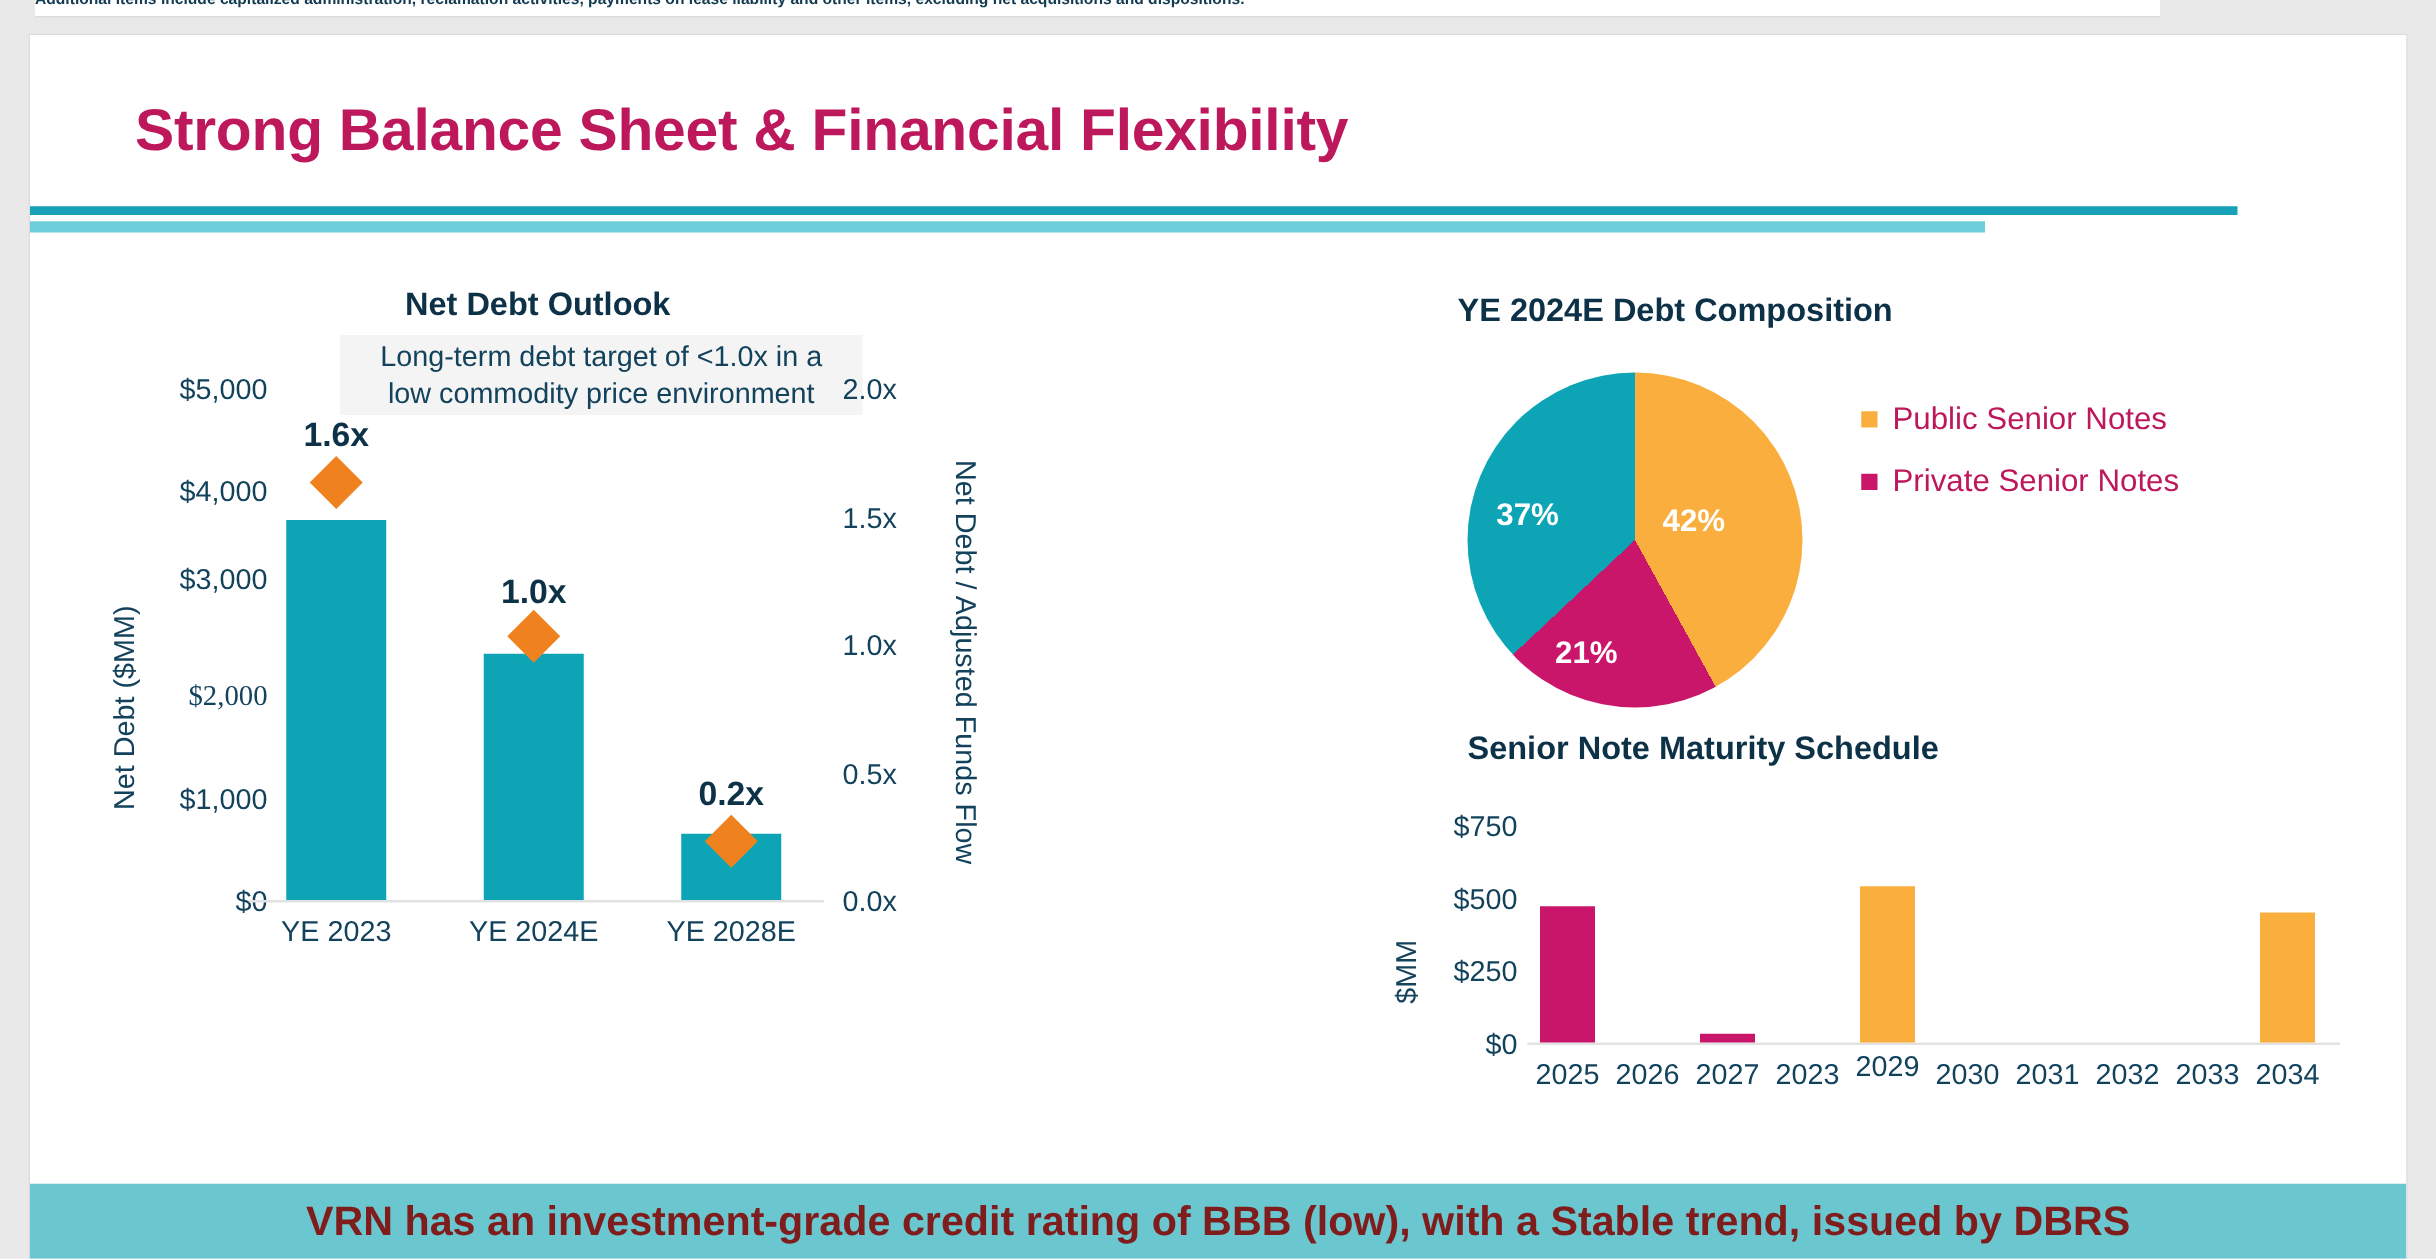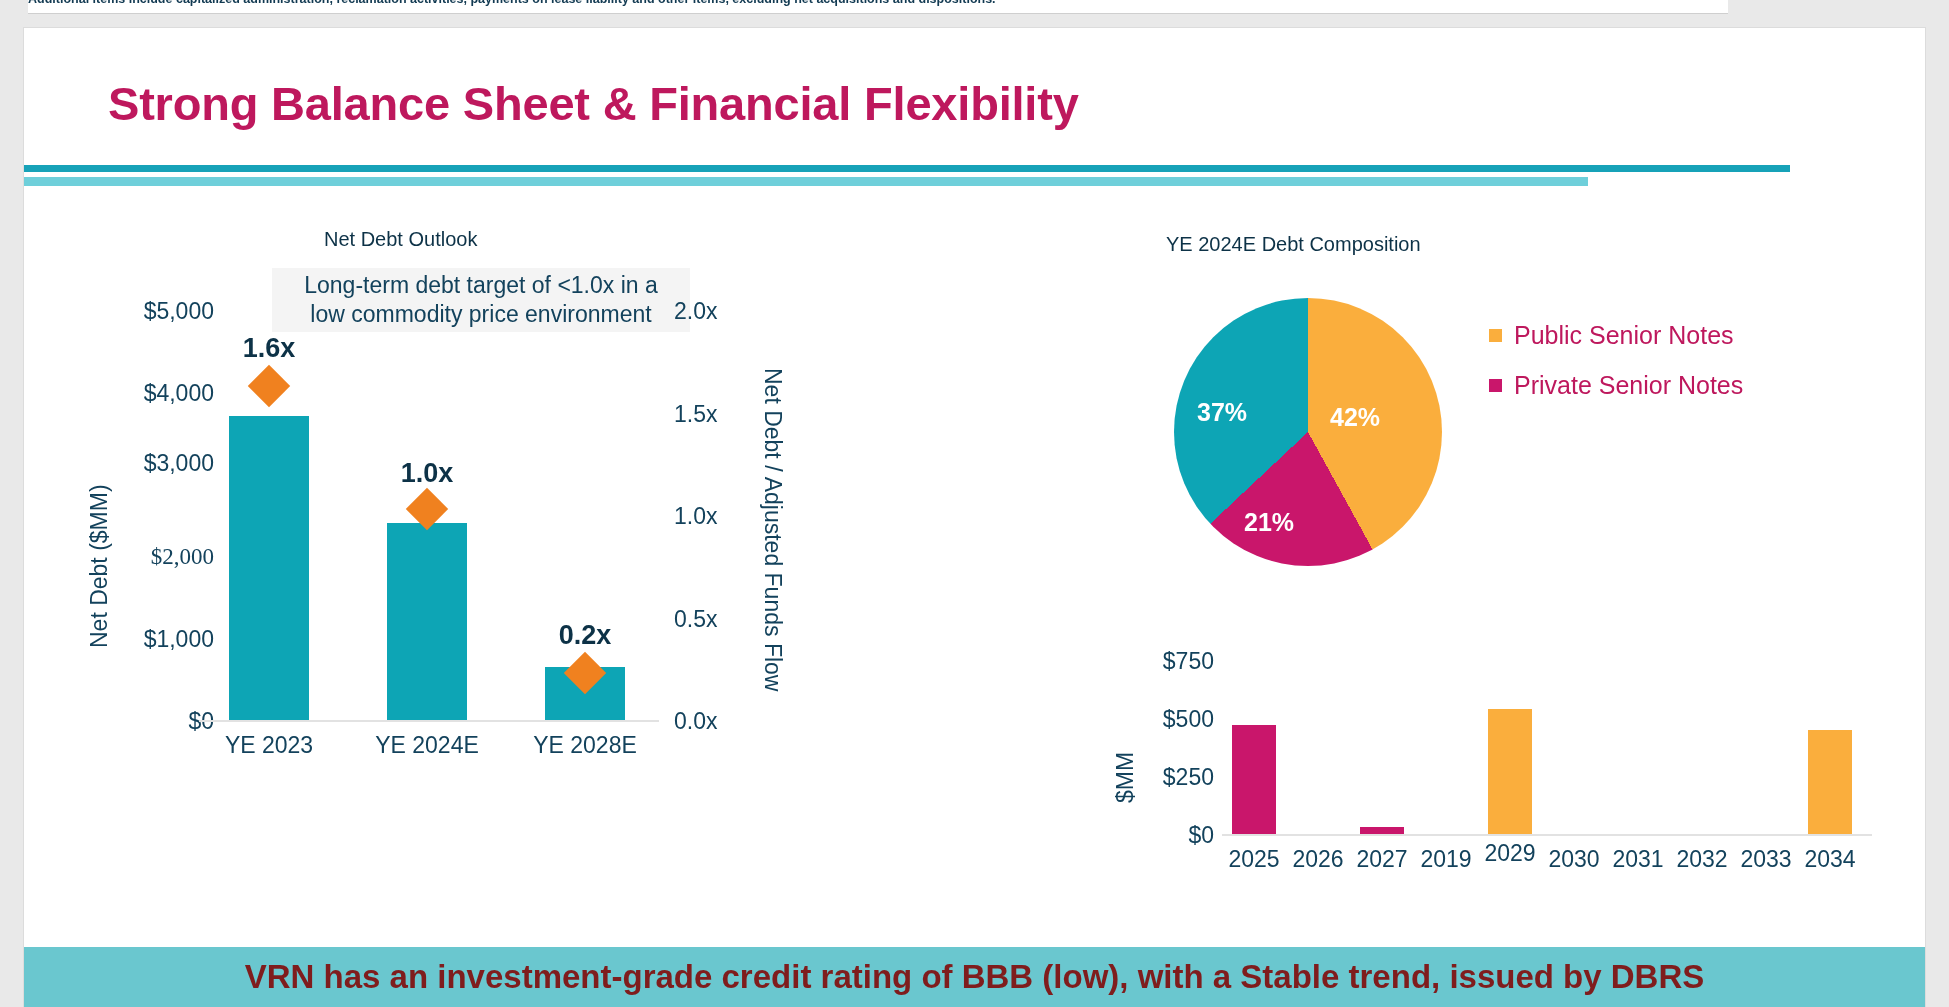--- a/index.html
+++ b/index.html
@@ -35,21 +35,21 @@
   }
   .rule-dark{
     position:absolute;left:0px;top:137px;width:1766px;height:7px;background:#17a2b8;
   }
   .rule-light{
     position:absolute;left:0px;top:149px;width:1564px;height:9px;background:#6ecfda;
   }
 
   
   .panel-title{
-    position:absolute;font-size:20px;font-weight:normal;color:#0d3247;white-space:nowrap;text-align:center;
+    position:absolute;font-size:26px;font-weight:bold;color:#0d3247;white-space:nowrap;text-align:center;
   }
   .tick{
     position:absolute;font-size:23px;color:#13425c;white-space:nowrap;text-align:right;
   }
   .tick-x{
     position:absolute;font-size:23px;color:#13425c;white-space:nowrap;text-align:center;
   }
   .bar{position:absolute;}
   .axis-line{position:absolute;background:#e2e2e2;height:2px;}
 
@@ -168,39 +168,40 @@
         <span class="legend-text">Public Senior Notes</span>
       </div>
       <div class="legend-row">
         <span class="legend-swatch" style="background:#c9166b;"></span>
         <span class="legend-text">Private Senior Notes</span>
       </div>
     </div>
   </div>
 
   <div id="maturity-chart">
+    <div class="panel-title" style="left:40px;top:-5px;">Senior Note Maturity Schedule</div>
 
     <div class="vlabel-left" style="left:-22px;top:215px;font-size:23px;">$MM</div>
 
     <div class="tick" style="left:-10px;top:60px;width:90px;">$750</div>
     <div class="tick" style="left:-10px;top:118px;width:90px;">$500</div>
     <div class="tick" style="left:-10px;top:176px;width:90px;">$250</div>
     <div class="tick" style="left:-10px;top:234px;width:90px;">$0</div>
 
     <div class="axis-line" style="left:88px;top:246px;width:650px;"></div>
 
     <div class="bar" style="left:98px;top:137px;width:44px;height:109px;background:#c9166b;"></div>
     <div class="bar" style="left:226px;top:239px;width:44px;height:7px;background:#c9166b;"></div>
     <div class="bar" style="left:354px;top:121px;width:44px;height:125px;background:#faae3d;"></div>
     <div class="bar" style="left:674px;top:142px;width:44px;height:104px;background:#faae3d;"></div>
 
     <div class="tick-x" style="left:88px;top:258px;width:64px;">2025</div>
     <div class="tick-x" style="left:152px;top:258px;width:64px;">2026</div>
     <div class="tick-x" style="left:216px;top:258px;width:64px;">2027</div>
-    <div class="tick-x" style="left:280px;top:258px;width:64px;">2019</div>
+    <div class="tick-x" style="left:280px;top:258px;width:64px;">2023</div>
     <div class="tick-x" style="left:344px;top:252px;width:64px;">2029</div>
     <div class="tick-x" style="left:408px;top:258px;width:64px;">2030</div>
     <div class="tick-x" style="left:472px;top:258px;width:64px;">2031</div>
     <div class="tick-x" style="left:536px;top:258px;width:64px;">2032</div>
     <div class="tick-x" style="left:600px;top:258px;width:64px;">2033</div>
     <div class="tick-x" style="left:664px;top:258px;width:64px;">2034</div>
   </div>
 
   <div style="position:absolute;left:0;bottom:0;width:1901px;height:60px;background:#6ac7cf;display:flex;align-items:center;justify-content:center;">
     <span style="font-size:33px;font-weight:bold;color:#7f1d1d;white-space:nowrap;">VRN has an investment-grade credit rating of BBB (low), with a Stable trend, issued by DBRS</span>

